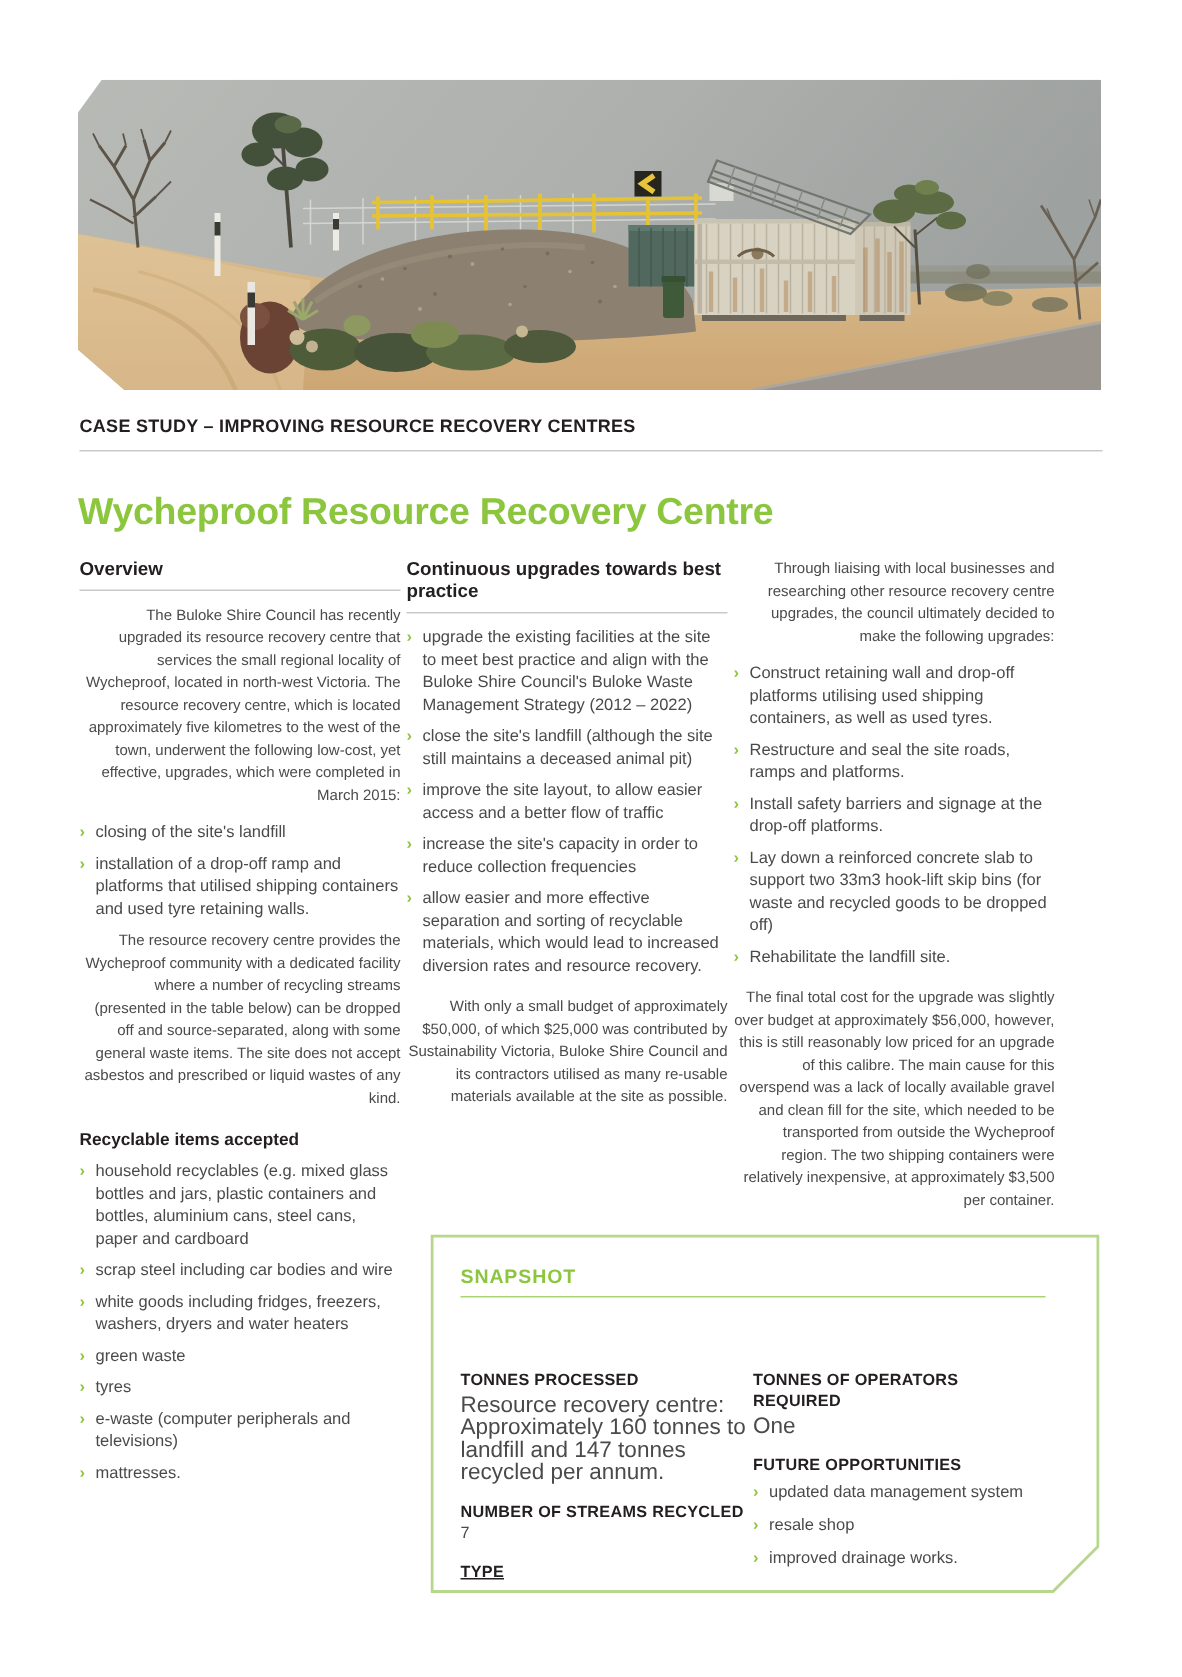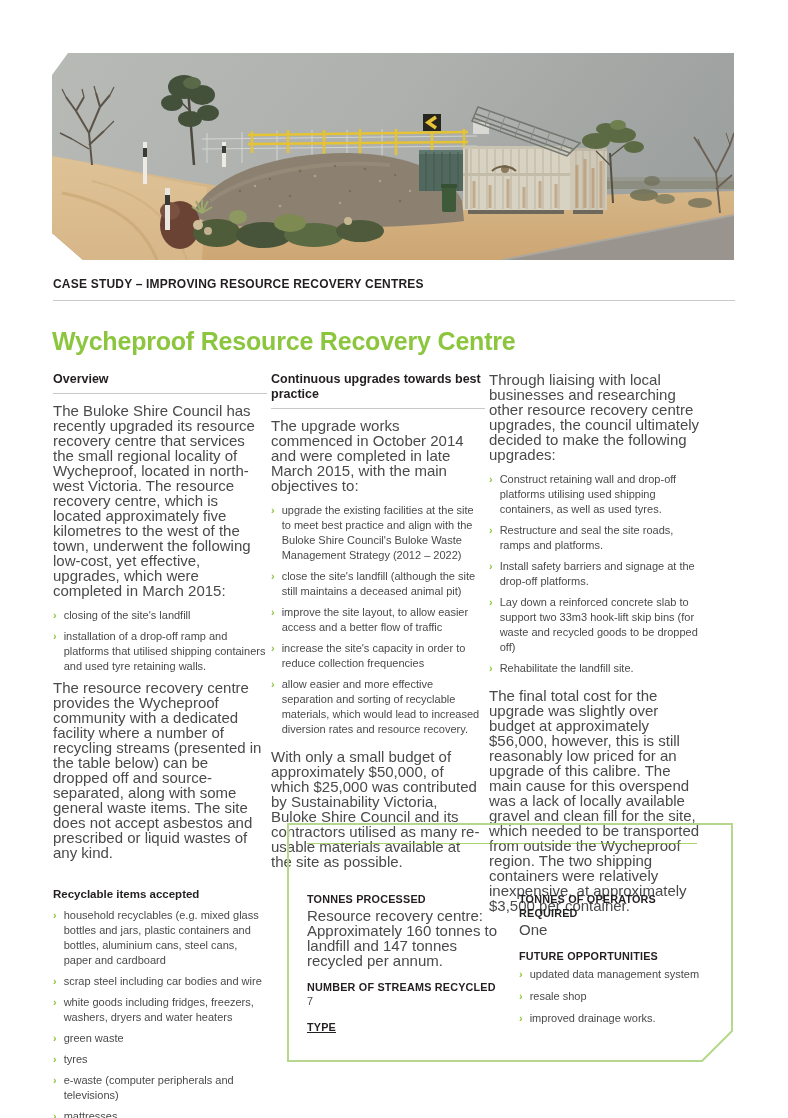--- a/index.html
+++ b/index.html
@@ -44,44 +44,44 @@
   }
   .col{width:214px;flex:0 0 214px;}
   h3.sec{
     font-size:12.5px;font-weight:bold;color:var(--ink);
     padding-bottom:6px;margin-bottom:9px;
     border-bottom:1px solid var(--rule);
     line-height:15px;
   }
   h4.subsec{
     font-size:11.5px;font-weight:bold;color:var(--ink);
-    margin:28px 0 8px;
-  }
-  .col p{font-size:15px;line-height:15px;margin-bottom:10px;}
+    margin:14px 0 8px;
+  }
+  .col p{font-size:10px;line-height:15px;margin-bottom:10px;text-align:right;}
   ul.arrows{list-style:none;}
   ul.arrows li{
     display:flex;gap:7px;
     font-size:11px;line-height:15px;margin-bottom:6px;
   }
   ul.arrows .arrow{
     color:var(--accent);font-weight:bold;flex:0 0 auto;line-height:15px;
   }
   .gap-top{margin-top:18px;}
   
   .snapshot{
     position:absolute;left:287px;top:823px;width:446px;height:239px;
   }
   .snap-border{position:absolute;left:0;top:0;width:446px;height:239px;}
   .snap-inner{position:relative;padding:20px 20px 0 20px;}
   .snap-title{
     font-size:13px;font-weight:bold;color:var(--accent);letter-spacing:.6px;
     margin-bottom:6px;
   }
   .snap-title-rule{width:390px;border-top:1px solid var(--accent);margin-bottom:15px;opacity:.75;}
-  .snap-cols{display:flex;gap:17px;margin-top:48px;}
+  .snap-cols{display:flex;margin-top:48px;}
   .snap-col{width:195px;flex:0 0 195px;}
   .snap-label{
     font-size:10.8px;font-weight:bold;color:var(--ink);letter-spacing:.2px;
     line-height:14px;margin-bottom:2px;
   }
   .snap-label .val{font-weight:normal;color:var(--body);}
   .snap-body{font-size:15px;line-height:15px;margin-bottom:12px;}
   .snap-col ul.arrows li{margin-bottom:7px;}
 </style>
 </head>
@@ -340,21 +340,20 @@
         </li>
       <li>
           <span class="arrow">›</span>
           <span>mattresses.</span>
         </li>
     </ul>
   </div>
 
   <div class="col">
     <h3 class="sec">Continuous upgrades towards best practice</h3>
-    <p>The upgrade works commenced in October 2014 and were completed in late March 2015, with the main objectives to:</p>
     <ul class="arrows">
       <li>
           <span class="arrow">›</span>
           <span>upgrade the existing facilities at the site to meet best practice and align with the Buloke Shire Council's Buloke Waste Management Strategy (2012 – 2022)</span>
         </li>
       <li>
           <span class="arrow">›</span>
           <span>close the site's landfill (although the site still maintains a deceased animal pit)</span>
         </li>
       <li>
@@ -399,20 +398,21 @@
     </ul>
     <p style="margin-top:12px;">The final total cost for the upgrade was slightly over budget at approximately $56,000, however, this is still reasonably low priced for an upgrade of this calibre. The main cause for this overspend was a lack of locally available gravel and clean fill for the site, which needed to be transported from outside the Wycheproof region. The two shipping containers were relatively inexpensive, at approximately $3,500 per container.</p>
   </div>
 </div>
 
 <div class="snapshot">
   <svg class="snap-border" viewBox="0 0 446 239" aria-hidden="true">
     <polygon points="1,1 445,1 445,208 415,238 1,238" fill="none" stroke="#b6d78c" stroke-width="2"></polygon>
   </svg>
   <div class="snap-inner">
+    <div class="snap-title">SNAPSHOT</div>
     <div class="snap-title-rule"></div>
     <div class="snap-cols">
       <div class="snap-col">
         <div class="snap-label">TONNES PROCESSED</div>
         <div class="snap-body">Resource recovery centre: Approximately 160 tonnes to landfill and 147 tonnes recycled per annum.</div>
         <div class="snap-label">
           <span>NUMBER OF STREAMS RECYCLED</span>
           <span class="val">7</span>
         </div>
         <div class="snap-label" style="margin-top:12px;text-decoration:underline;">TYPE</div>

